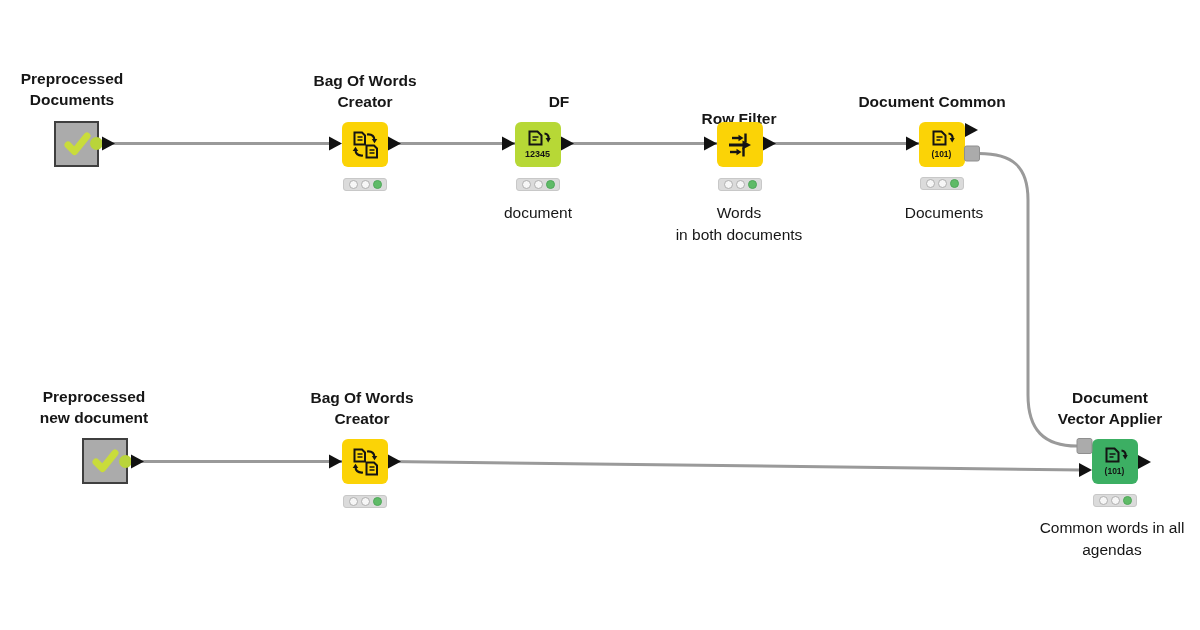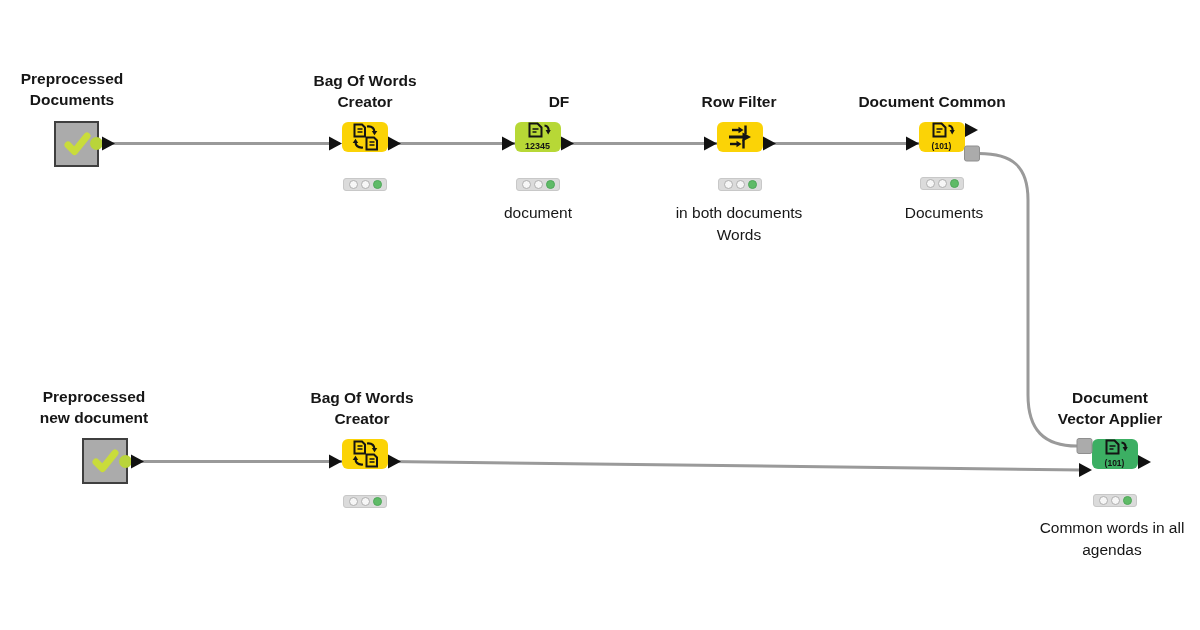--- a/index.html
+++ b/index.html
@@ -1,21 +1,21 @@
 <!DOCTYPE html>
 <html><head>
 <meta charset="utf-8">
 <style>
   html,body{margin:0;padding:0}
   body{width:1200px;height:630px;position:relative;background:#ffffff;
        font-family:"Liberation Sans",sans-serif;overflow:hidden;color:#161616}
   svg.layer{position:absolute;left:0;top:0;width:1200px;height:630px}
   #wires{z-index:1}
   #ports{z-index:3}
-  .node{position:absolute;width:46px;height:30px;border-radius:6px;z-index:2;
+  .node{position:absolute;width:46px;height:45px;border-radius:6px;z-index:2;
         display:flex;align-items:center;justify-content:center}
   .node.src{width:45px;height:46px;border-radius:0;border:2px solid #3f3f3f;box-sizing:border-box;background:#ABABAB}
   .node.yellow{background:#FBD306}
   .node.chartreuse{background:#B7D836}
   .node.green{background:#3CAF63}
   .title{position:absolute;width:220px;text-align:center;font-weight:bold;
          font-size:15.5px;line-height:21px;z-index:2}
   .title span{display:block}
   .sub{position:absolute;width:240px;text-align:center;font-size:15.5px;
        line-height:22px;z-index:2}
@@ -91,43 +91,43 @@
 </div>
 <div class="tl" style="left:516px;top:178px">
   <span class="dot"></span>
   <span class="dot"></span>
   <span class="dot on"></span>
 </div>
 <div class="sub" style="left:418px;top:202px">
   <span>document</span>
 </div>
 
-<div class="title" style="left:629px;top:91px">
+<div class="title" style="left:629px;top:108px">
   <span>Row Filter</span>
 </div>
 <div class="node yellow" style="left:717px;top:122px">
   <svg width="34" height="34" viewBox="0 0 34 34">
     <path class="icon-stroke" stroke-width="2.4" d="M9 10 h7"></path>
     <polygon fill="#141414" points="15.5,6.8 15.5,13.2 20.5,10"></polygon>
     <path class="icon-stroke" stroke-width="2.4" d="M22.5 5.5 v9"></path>
     <path class="icon-stroke" stroke-width="3" d="M6 17 h14"></path>
     <polygon fill="#141414" points="19.5,12.4 19.5,21.6 28,17"></polygon>
     <path class="icon-stroke" stroke-width="2.4" d="M7 24 h7"></path>
     <polygon fill="#141414" points="13.5,20.8 13.5,27.2 18.5,24"></polygon>
     <path class="icon-stroke" stroke-width="2.4" d="M20.5 19.5 v9"></path>
   </svg>
 </div>
 <div class="tl" style="left:718px;top:178px">
   <span class="dot"></span>
   <span class="dot"></span>
   <span class="dot on"></span>
 </div>
 <div class="sub" style="left:619px;top:202px">
+  <span>Words</span>
   <span>in both documents</span>
-  <span>Words</span>
 </div>
 
 <div class="title" style="left:822px;top:91px">
   <span>Document Common</span>
 </div>
 <div class="node yellow" style="left:919px;top:122px">
   <svg width="34" height="34" viewBox="0 0 34 34">
     <path class="icon-stroke" stroke-width="2" d="M8.5 3.5 h8 l4 4 v9 h-12 z"></path>
     <path class="icon-stroke" stroke-width="1.6" d="M11.5 9 h6 M11.5 12 h4"></path>
     <path class="icon-stroke" stroke-width="2.2" d="M23.5 5.5 c3.5 0.5 4.5 3 4 6"></path>

